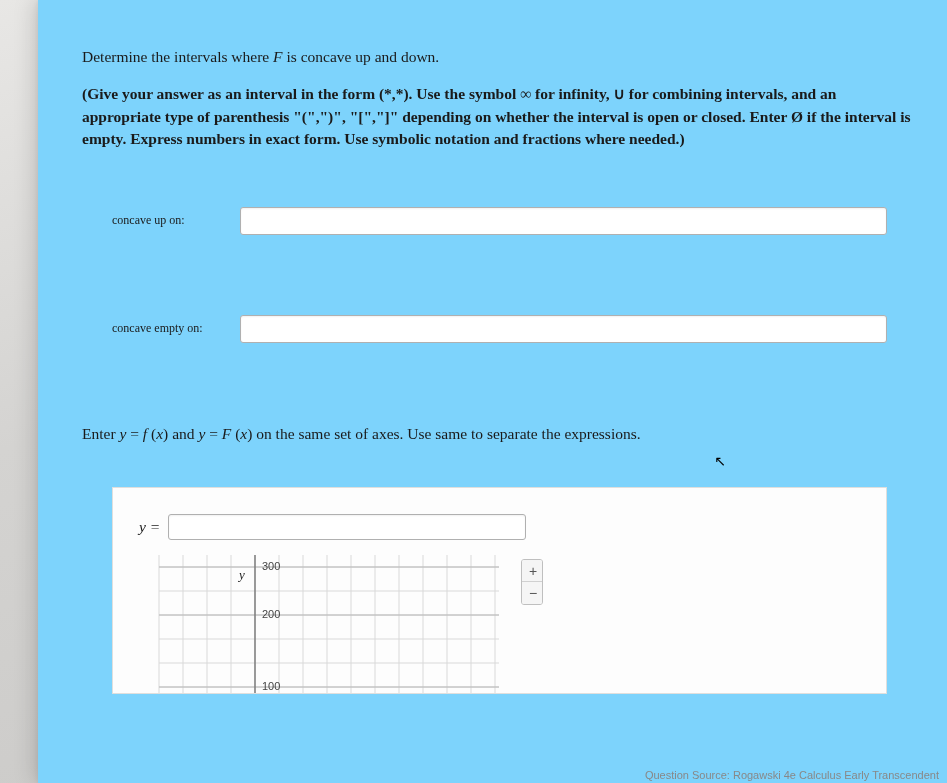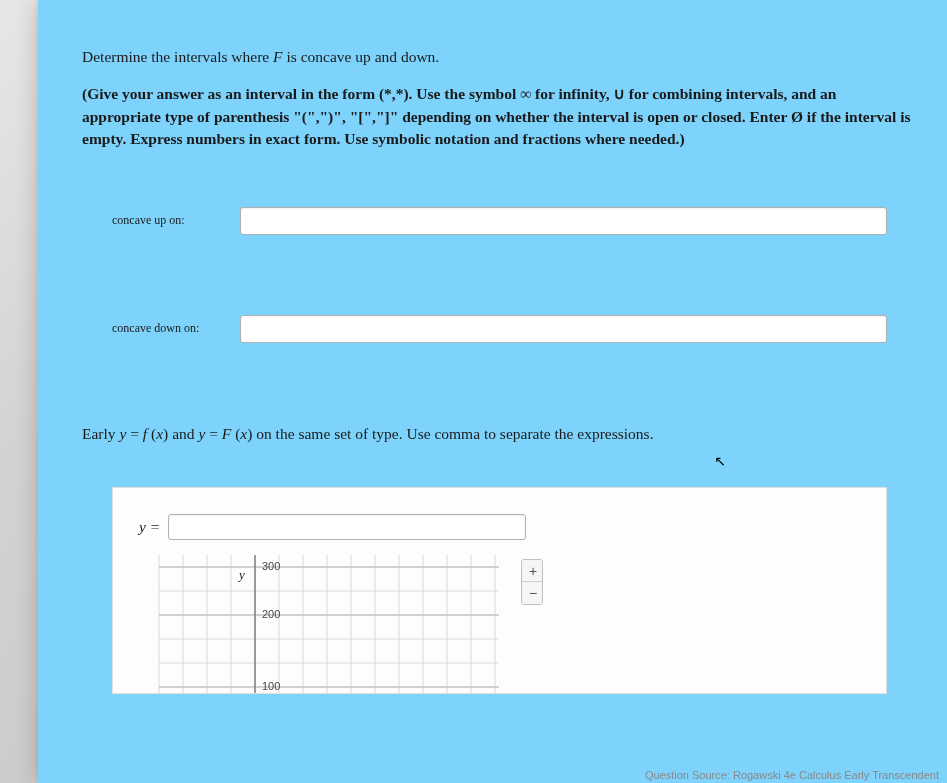--- a/index.html
+++ b/index.html
@@ -151,26 +151,26 @@
   </p>
 
   <p class="instructions">(Give your answer as an interval in the form (*,*). Use the symbol ∞ for infinity, ∪ for combining intervals, and an appropriate type of parenthesis "(",")", "[","]" depending on whether the interval is open or closed. Enter Ø if the interval is empty. Express numbers in exact form. Use symbolic notation and fractions where needed.)</p>
 
   <div class="answer-row">
     <span class="answer-label">concave up on:</span>
     <input type="text" class="answer-input" value="" style="">
   </div>
 
   <div class="answer-row">
-    <span class="answer-label">concave down on:</span>
+    <span class="answer-label">concave empty on:</span>
     <input type="text" class="answer-input" value="" style="">
   </div>
 
   <p class="plot-prompt">
-    <span>Early </span><span class="math-i">y</span><span> = </span><span class="math-i">f</span><span> (</span><span class="math-i">x</span><span>) and </span><span class="math-i">y</span><span> = </span><span class="math-i">F</span><span> (</span><span class="math-i">x</span><span>) on the same set of type. Use comma to separate the expressions.</span>
+    <span>Enter </span><span class="math-i">y</span><span> = </span><span class="math-i">f</span><span> (</span><span class="math-i">x</span><span>) and </span><span class="math-i">y</span><span> = </span><span class="math-i">F</span><span> (</span><span class="math-i">x</span><span>) on the same set of axes. Use same to separate the expressions.</span>
   </p>
 
   <div class="plot-panel">
     <span class="cursor" style="top:-36px; right:160px;">↖</span>
 
     <div class="y-row">
       <span class="y-label">y =</span>
       <input type="text" class="y-input" value="" style="">
     </div>
 

